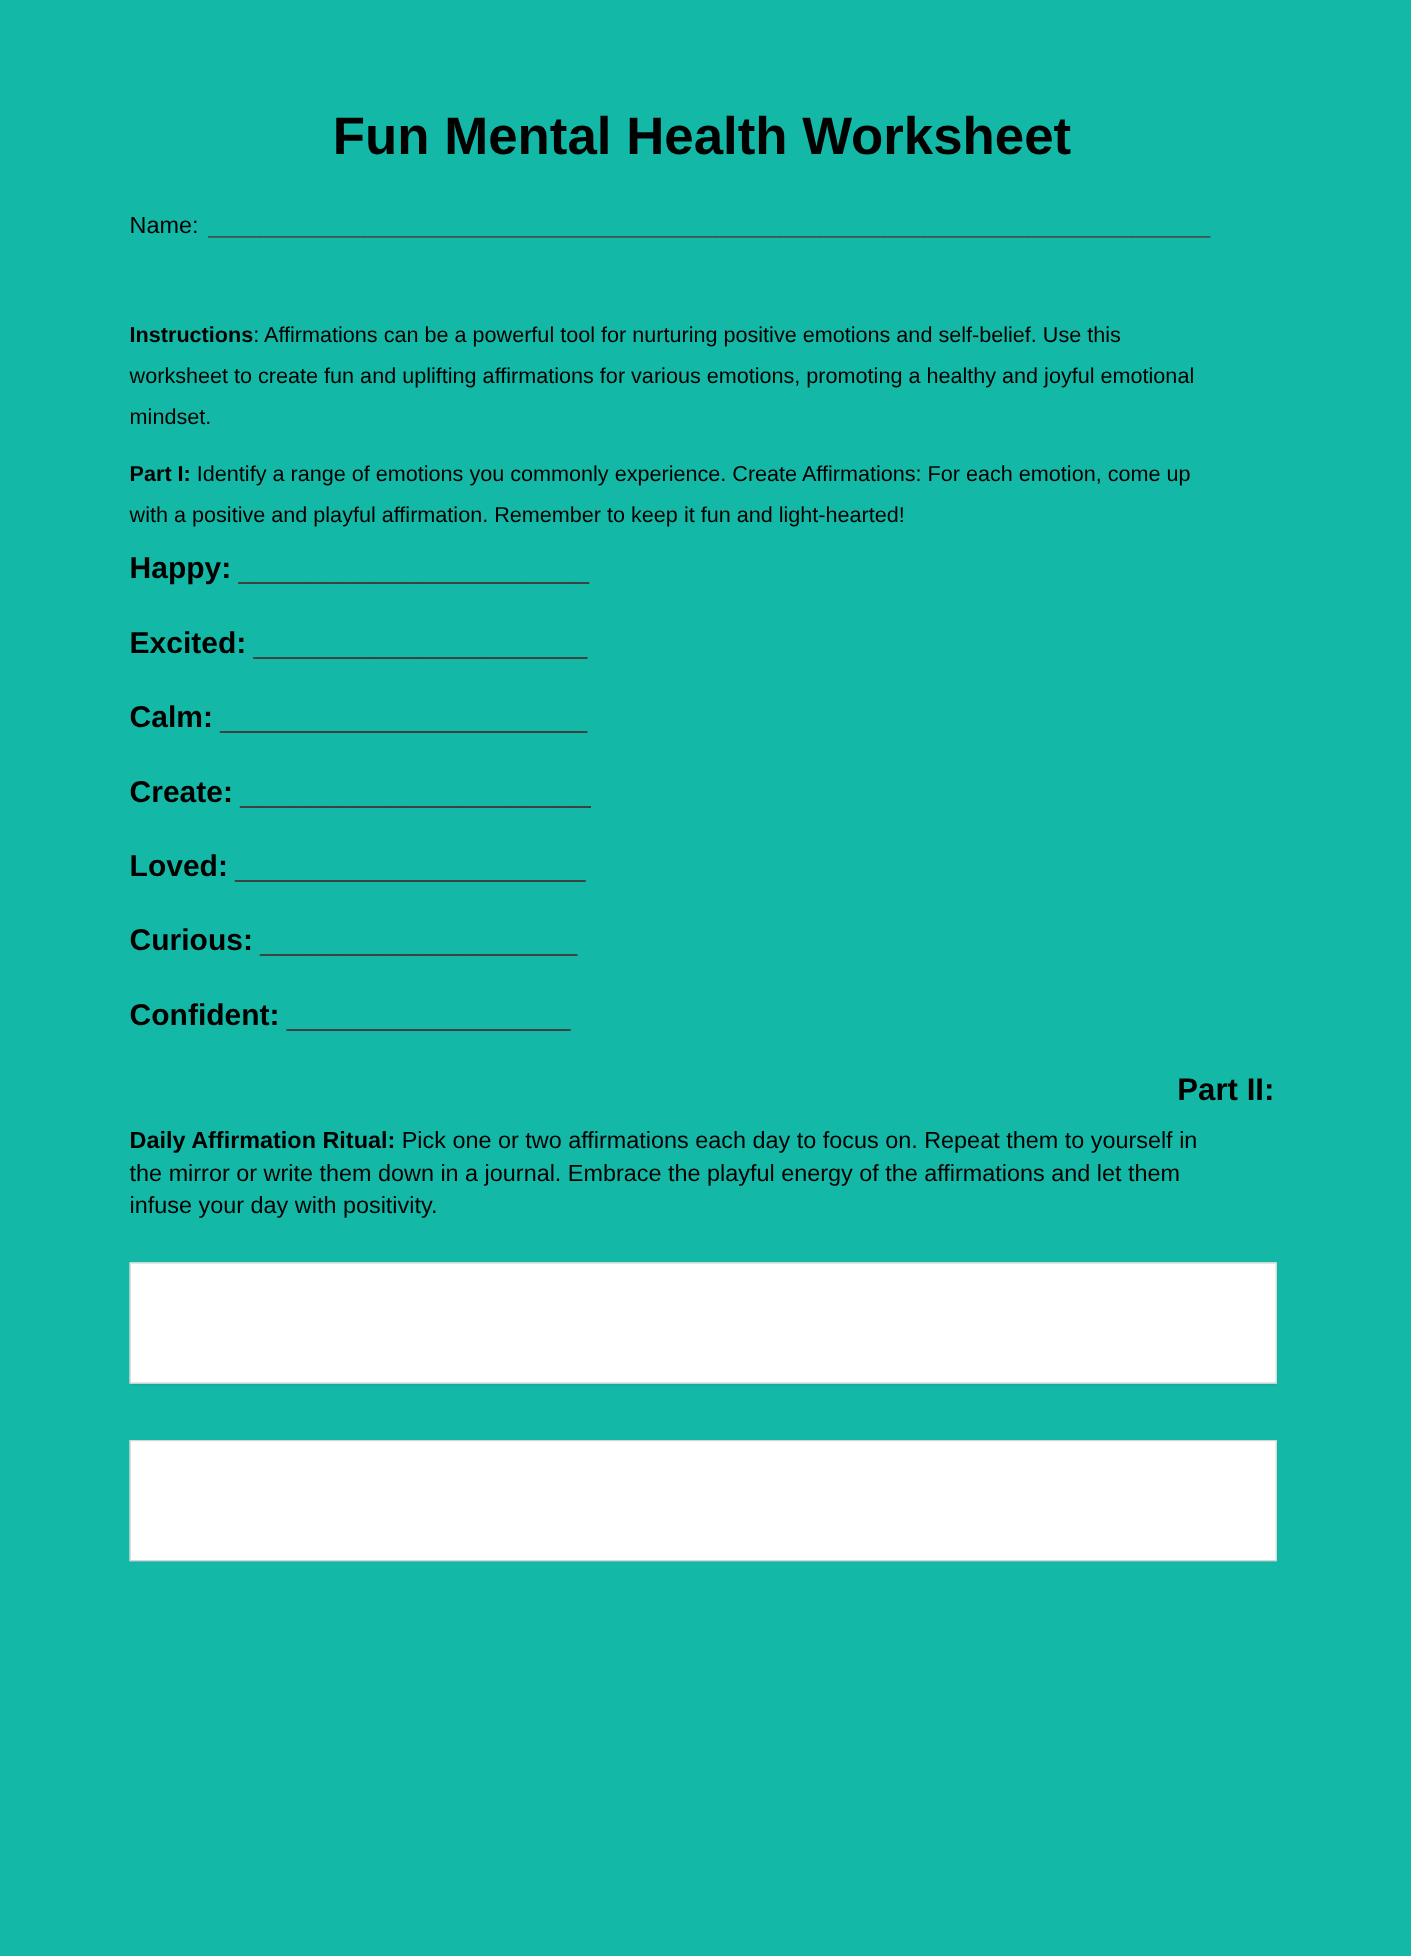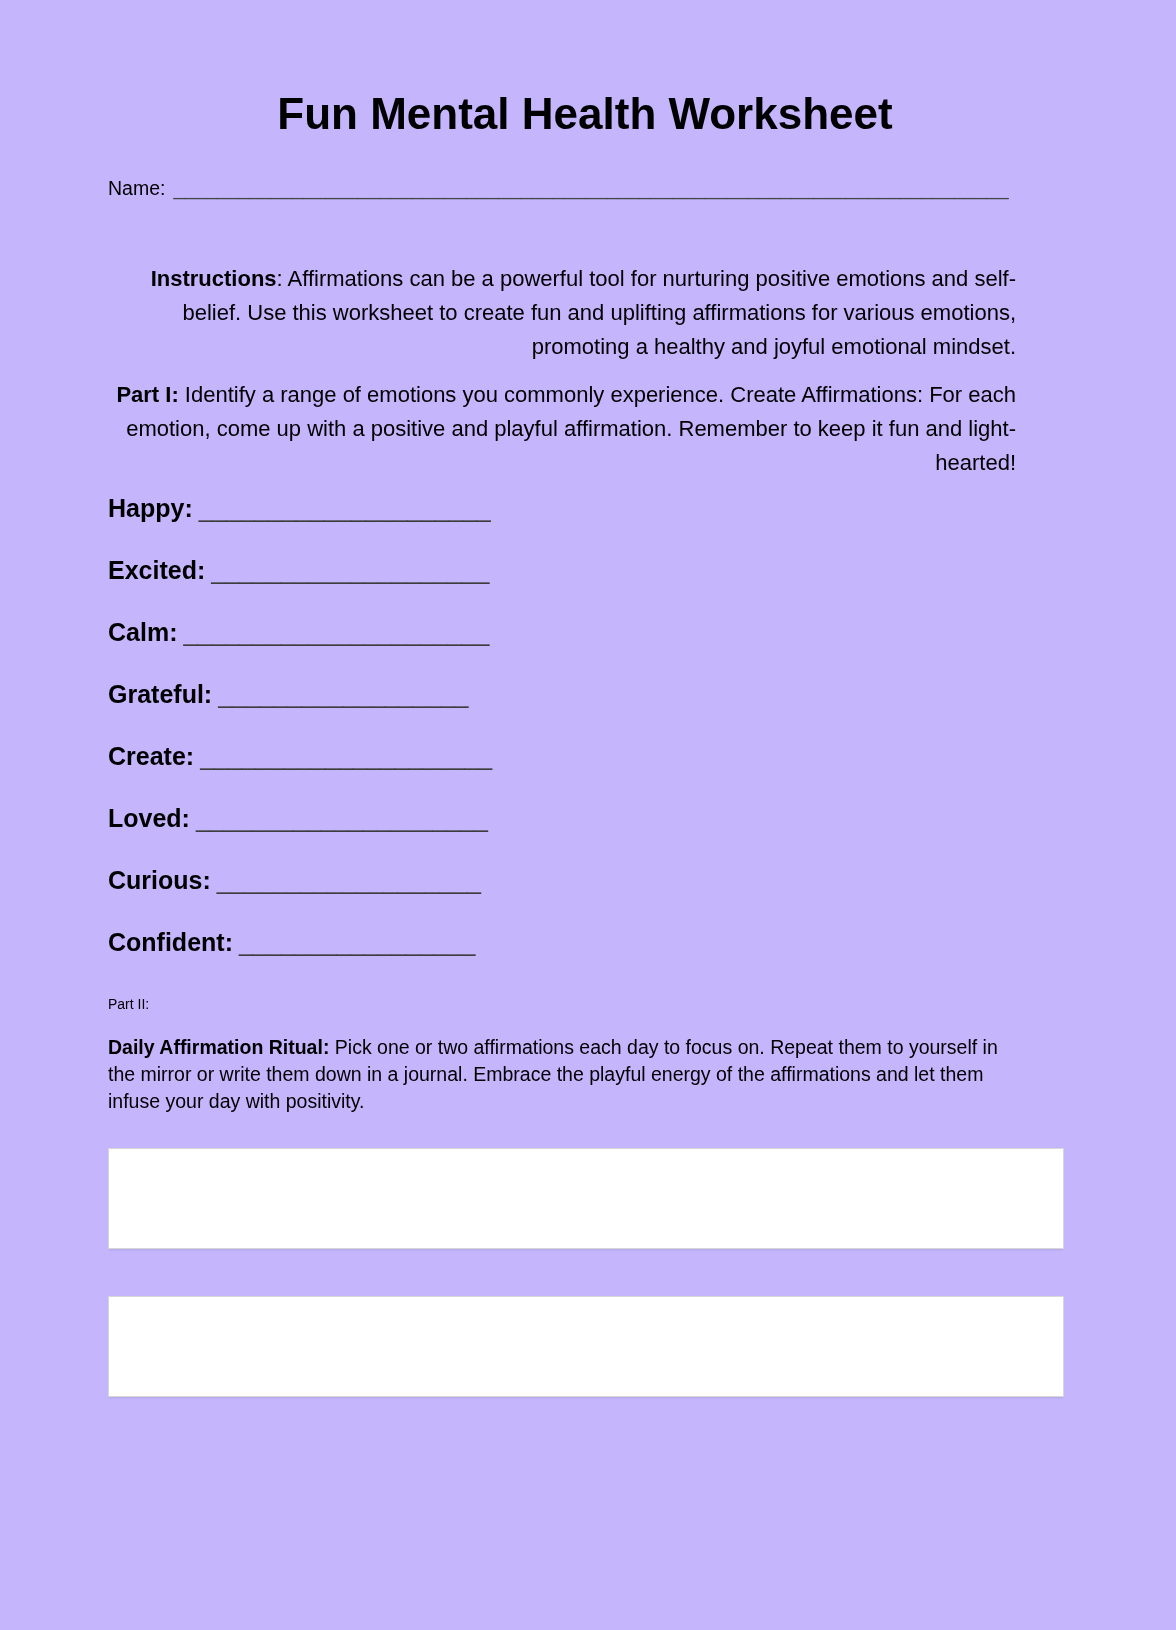--- a/index.html
+++ b/index.html
@@ -1,21 +1,21 @@
 <!DOCTYPE html>
 <html><head>
 <meta charset="utf-8">
 <title>Fun Mental Health Worksheet</title>
 <style>
   * { margin: 0; padding: 0; box-sizing: border-box; }
   html, body { background: #ffffff; }
   .page {
     width: 1176px;
     height: 1630px;
-    background: #c4b5fd;
+    background: #14b8a6;
     color: #000000;
     font-family: "Liberation Sans", "DejaVu Sans", sans-serif;
     padding: 0 114px 0 108px;
     overflow: hidden;
     position: relative;
   }
   .doc-title {
     margin-top: 88px;
     font-size: 44px;
     line-height: 52px;
@@ -32,47 +32,47 @@
     white-space: nowrap;
   }
   .name-line {
     margin-left: 8px;
     color: #454545;
     overflow: hidden;
     flex: 0 0 auto;
   }
   .para {
     margin-top: 62px;
-    font-size: 22px;
+    font-size: 18px;
     line-height: 34px;
     max-width: 908px;
     color: #000;
-    text-align: right;
   }
   .para .lead { font-weight: bold; }
   .para.part1 { margin-top: 14px; }
   .emotions {
     list-style: none;
     margin-top: 16px;
   }
   .emotion-row {
     font-size: 25px;
     line-height: 24px;
     margin-bottom: 38px;
     white-space: nowrap;
   }
   .emotion-label { font-weight: bold; }
   .blank {
     color: #3d3d3d;
     margin-left: 6px;
   }
   .part2-heading {
-    font-size: 14px;
+    font-size: 26px;
     line-height: 24px;
-    font-weight: normal;
+    font-weight: bold;
+    text-align: right;
   }
   .ritual {
     margin-top: 18px;
     font-size: 19.5px;
     line-height: 27px;
     max-width: 908px;
   }
   .ritual .lead { font-weight: bold; }
   .answer-box {
     display: block;
@@ -109,23 +109,20 @@
     <li class="emotion-row">
       <span class="emotion-label">Happy:</span><span class="blank">_____________________</span>
     </li>
     <li class="emotion-row">
       <span class="emotion-label">Excited:</span><span class="blank">____________________</span>
     </li>
     <li class="emotion-row">
       <span class="emotion-label">Calm:</span><span class="blank">______________________</span>
     </li>
     <li class="emotion-row">
-      <span class="emotion-label">Grateful:</span><span class="blank">__________________</span>
-    </li>
-    <li class="emotion-row">
       <span class="emotion-label">Create:</span><span class="blank">_____________________</span>
     </li>
     <li class="emotion-row">
       <span class="emotion-label">Loved:</span><span class="blank">_____________________</span>
     </li>
     <li class="emotion-row">
       <span class="emotion-label">Curious:</span><span class="blank">___________________</span>
     </li>
     <li class="emotion-row">
       <span class="emotion-label">Confident:</span><span class="blank">_________________</span>

